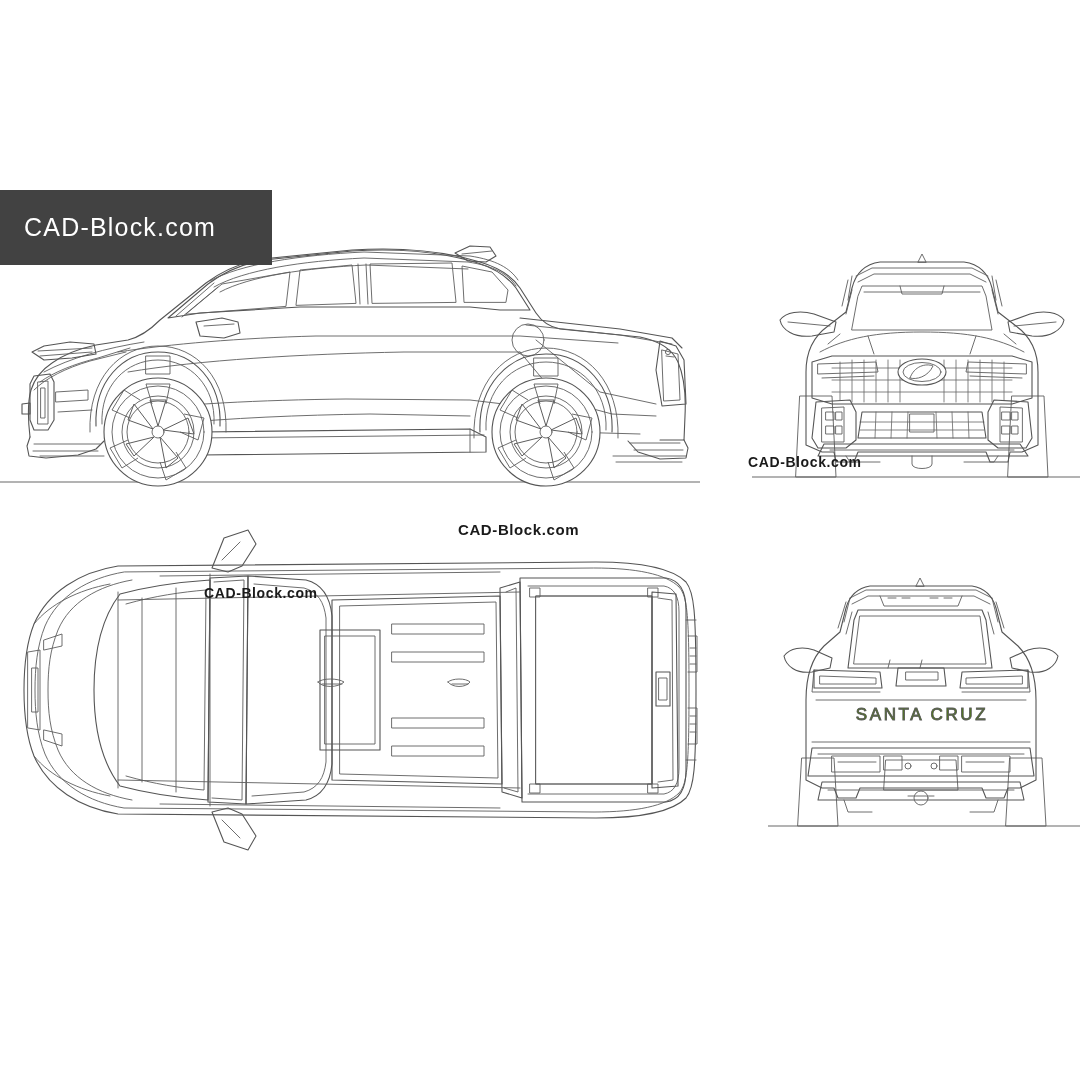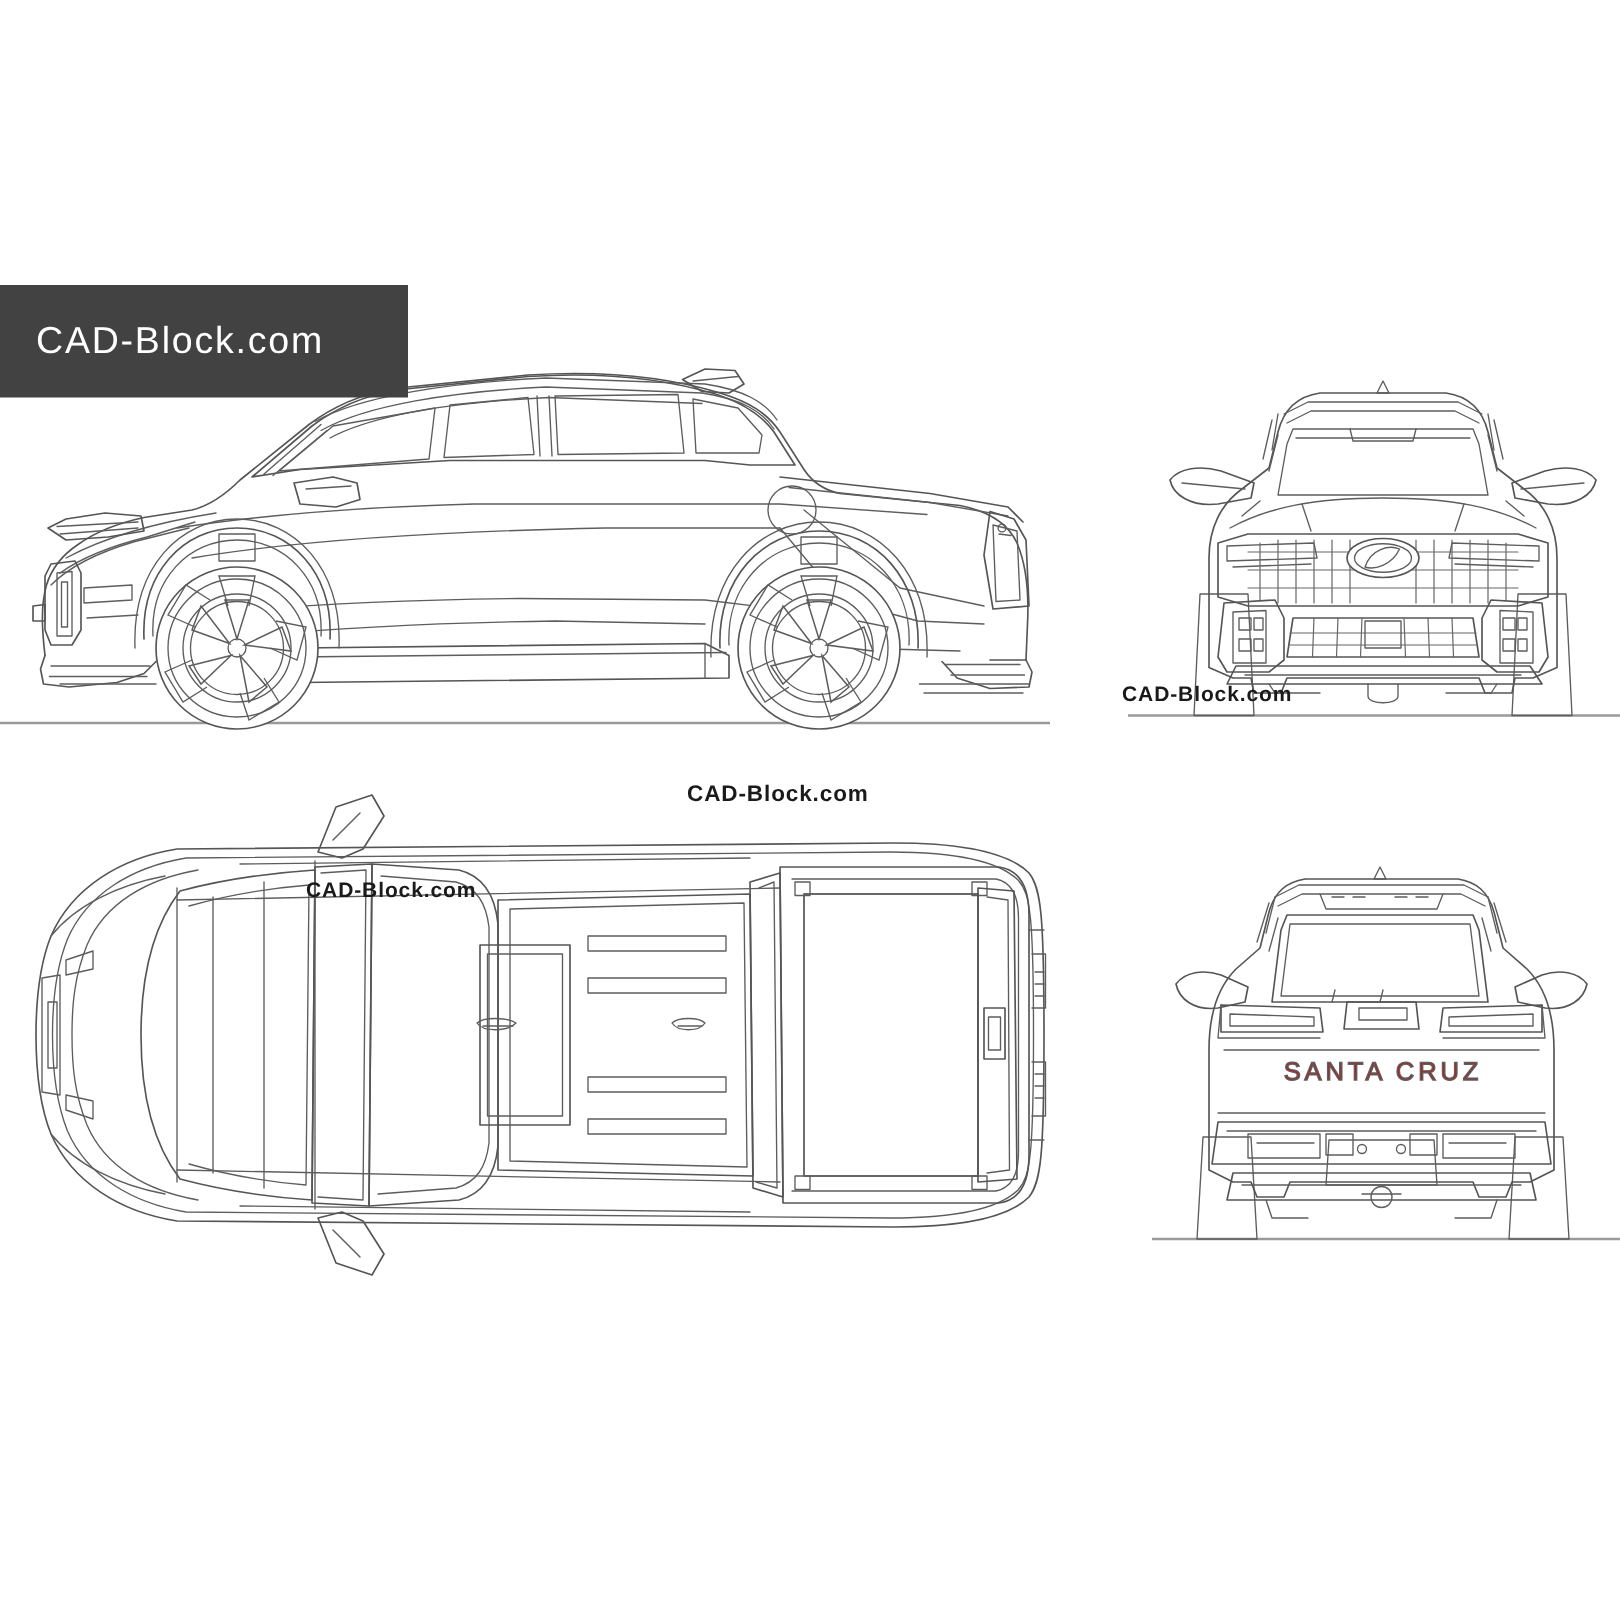--- a/index.html
+++ b/index.html
@@ -521,21 +521,21 @@
       <path class="ln" d="M822 782 L1020 782 L1024 800 L818 800 Z"></path>
       <path class="ln2" d="M828 790 L1014 790"></path>
       <path class="ln2" d="M844 800 L848 812 L872 812 M998 800 L994 812 L970 812"></path>
       <circle class="ln2" cx="921" cy="798" r="7"></circle>
       <path class="ln2" d="M908 796 L934 796"></path>
     </g>
   </svg>
 
   <div style="position:absolute; left:846px; top:705px; width:152px; text-align:center;
               font-family:'Liberation Sans', sans-serif; font-size:17px; letter-spacing:2.6px;
-              color:#b91c1c; -webkit-text-stroke:0.9px #5f5f5f;
+              color:#4d7c0f; -webkit-text-stroke:0.9px #5f5f5f;
               text-shadow:0 0 0 #5f5f5f; font-weight:400;">
     <span>SANTA CRUZ</span>
   </div>
 
   <div id="brand-badge">
     <span class="brand-text">CAD-Block.com</span>
   </div>
 
   <div class="wm" id="wm-center">CAD-Block.com</div>
   <div class="wm" id="wm-top-view">CAD-Block.com</div>

